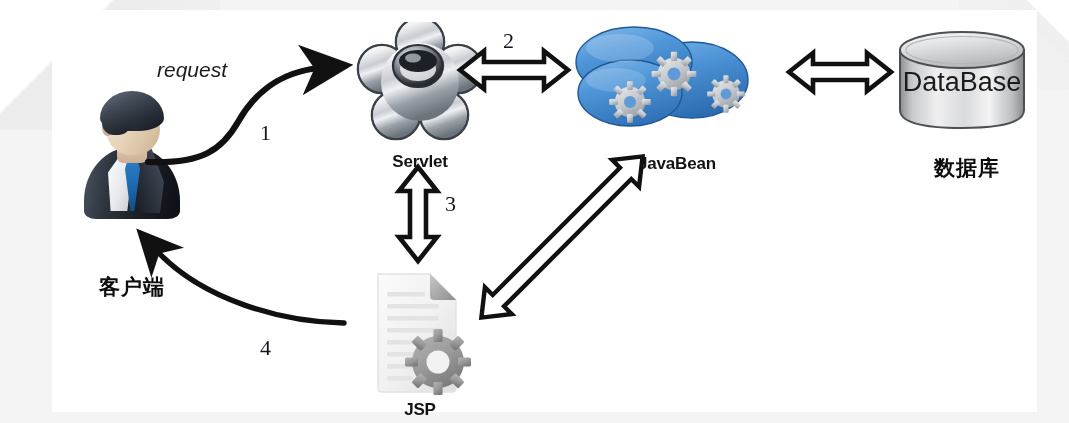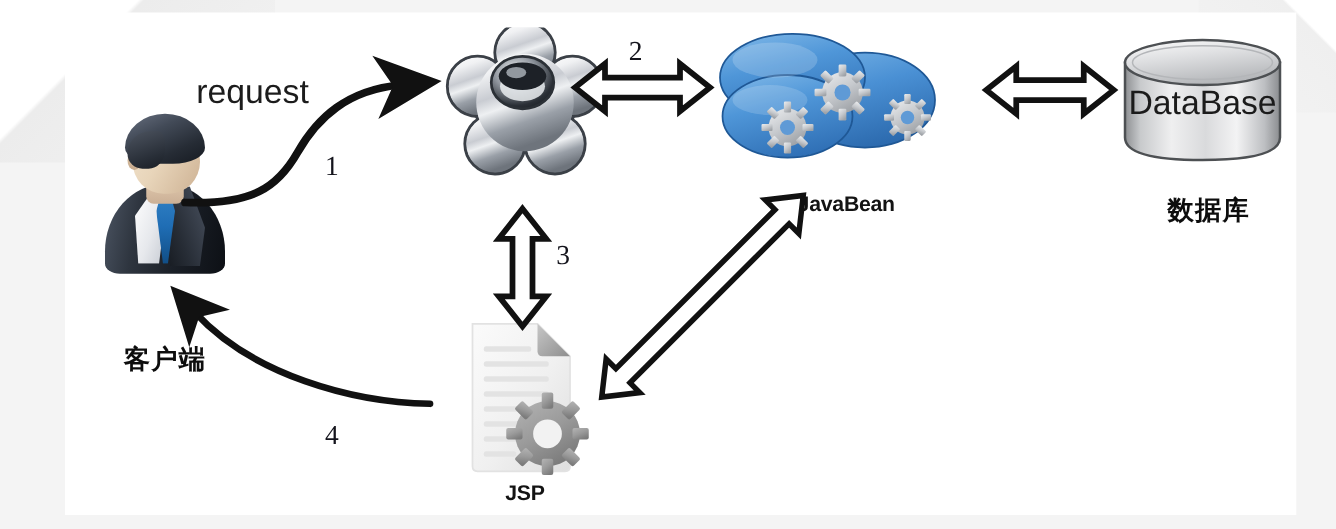--- a/index.html
+++ b/index.html
@@ -148,37 +148,38 @@
   .cl-ear {
     position: absolute;
     left: 30px; top: 36px;
     width: 11px; height: 15px;
     background: linear-gradient(180deg,#e0c7a9 0%,#c5a98c 100%);
     border-radius: 50%;
   }
 
   
   #servlet { left: 268px; top: 12px; width: 200px; }
-  #jsp { left: 268px; top: 243px; width: 200px; }
+  #jsp { left: 268px; top: 258px; width: 200px; }
   #javabean { left: 495px; top: 12px; width: 260px; }
   #database { left: 790px; top: 14px; width: 250px; }
 
   
   #overlay {
     position: absolute;
     inset: 0;
     pointer-events: none;
   }
 
   .flow-label {
     position: absolute;
     font-family: "Liberation Sans", sans-serif;
-    font-size: 27px;
+    font-size: 21px;
     color: #1c1c1c;
     white-space: nowrap;
+    font-style: italic;
   }
   .num-label {
     position: absolute;
     font-family: "Liberation Serif", serif;
     font-size: 22px;
     color: #14141c;
     white-space: nowrap;
   }
 </style>
 </head>
@@ -239,20 +240,21 @@
           <circle cx="-24" cy="33" r="23" fill="url(#chromeG)"></circle>
           <circle cx="-38" cy="-13" r="23" fill="url(#chromeG)"></circle>
           <circle cx="0" cy="0" r="39" fill="url(#chromeG)"></circle>
         </g>
         <ellipse cx="-2" cy="-16" rx="25" ry="21" fill="url(#holeG)" stroke="#2b3036" stroke-width="2.2"></ellipse>
         <ellipse cx="-2" cy="-13" rx="18" ry="12" fill="#e9ecef" opacity="0.85"></ellipse>
         <ellipse cx="-2" cy="-21" rx="19" ry="11" fill="#1d2127"></ellipse>
         <ellipse cx="-7" cy="-24" rx="8" ry="4.5" fill="#b9c0c8" opacity="0.75"></ellipse>
       </g>
     </svg>
+    <div class="node-label">Servlet</div>
   </div>
 
   <div class="node" id="jsp">
     <svg width="124" height="130" viewBox="0 0 124 130" style="display:block;margin:0 auto;">
       <defs>
         <linearGradient id="docG" x1="0" y1="0" x2="1" y2="1">
           <stop offset="0%" stop-color="#fbfbfb"></stop>
           <stop offset="55%" stop-color="#f0f0f0"></stop>
           <stop offset="100%" stop-color="#dedede"></stop>
         </linearGradient>

